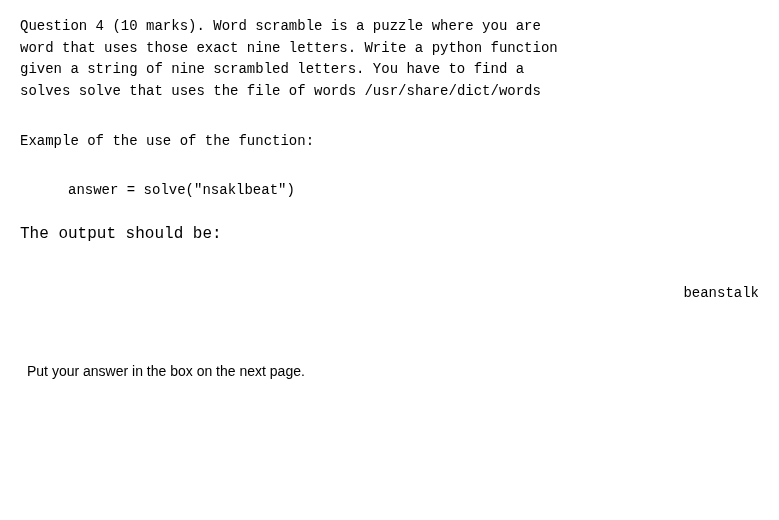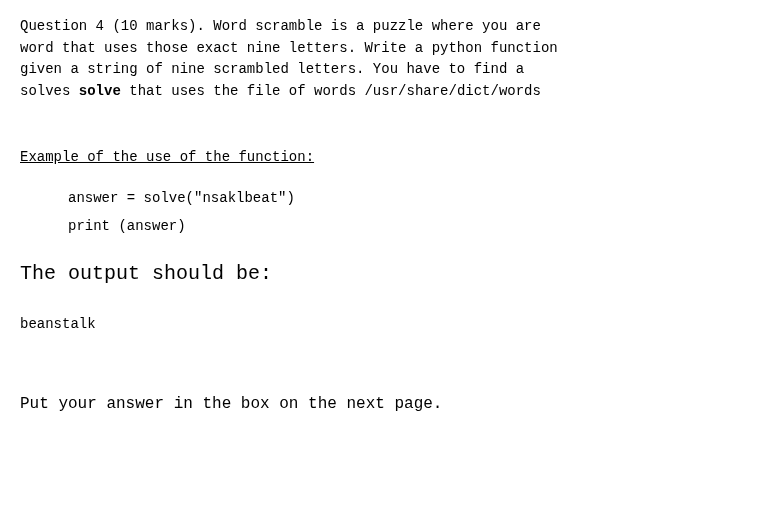--- a/index.html
+++ b/index.html
@@ -22,69 +22,70 @@
     .page-content {
       padding: 16px 20px 16px 20px;
       width: 779px;
       height: 520px;
     }
 
     .question-text {
       font-family: 'Courier New', Courier, monospace;
       font-size: 14px;
       line-height: 1.55;
-      margin-bottom: 16px;
+      margin-bottom: 0;
     }
 
     .bold-word {
-      font-weight: bold;
+      font-weight: normal;
     }
 
     .spacer {
       height: 28px;
     }
 
     .spacer-sm {
       height: 14px;
     }
 
     .example-label {
       font-family: 'Courier New', Courier, monospace;
       font-size: 14px;
       line-height: 1.55;
-      margin-bottom: 6px;
-      text-decoration: underline;
+      margin-bottom: 14px;
     }
 
     .code-block {
       font-family: 'Courier New', Courier, monospace;
       font-size: 14px;
       line-height: 1.55;
       padding-left: 48px;
       margin-bottom: 6px;
     }
 
     .output-label {
       font-family: 'Courier New', Courier, monospace;
-      font-size: 20px;
+      font-size: 16px;
       line-height: 1.55;
-      margin-bottom: 11px;
+      margin-bottom: 22px;
     }
 
     .output-value {
       font-family: 'Courier New', Courier, monospace;
       font-size: 14px;
       line-height: 1.55;
       margin-bottom: 0;
+      text-align: right;
     }
 
     .footer-text {
-      font-family: Liberation Mono, monospace;
-      font-size: 16px;
+      font-family: Liberation Sans, sans-serif;
+      font-size: 14px;
       line-height: 1.55;
+      margin-left: 7px;
     }
   </style>
 </head>
 <body>
 
 <div class="page-content">
 
   <div class="question-text">
     <div>Question 4 (10 marks). Word scramble is a puzzle where you are</div>
     <div>word that uses those exact nine letters. Write a python function</div>
@@ -94,21 +95,20 @@
     </div>
   </div>
 
   <div class="spacer"></div>
 
   <div class="example-label">Example of the use of the function:</div>
 
   <div class="spacer-sm"></div>
 
   <div class="code-block">answer = solve("nsaklbeat")</div>
-  <div class="code-block">print (answer)</div>
 
   <div class="spacer-sm"></div>
 
   <div class="output-label">The output should be:</div>
 
   <div class="spacer-sm"></div>
 
   <div class="output-value">beanstalk</div>
 
   <div class="spacer"></div>

